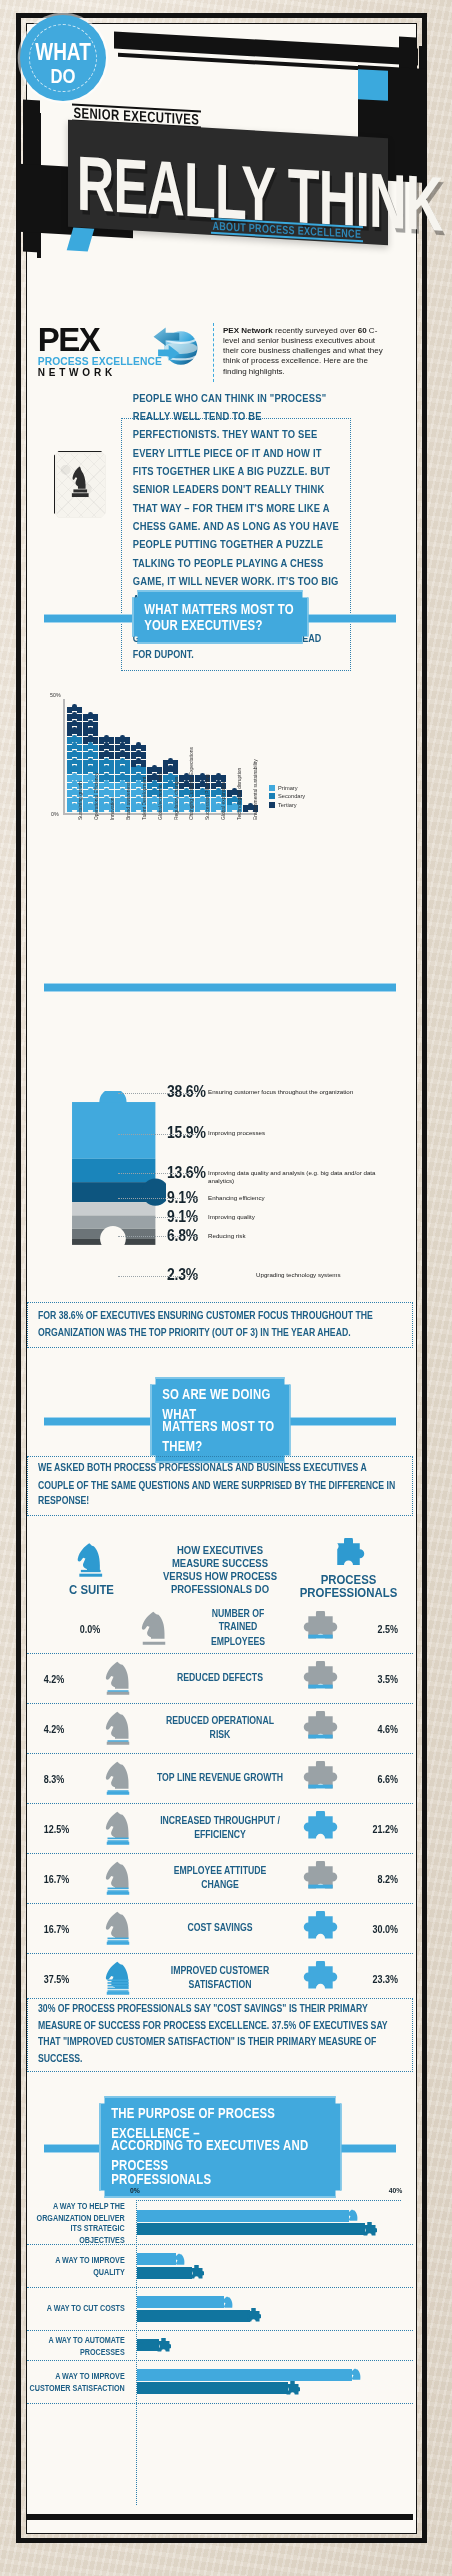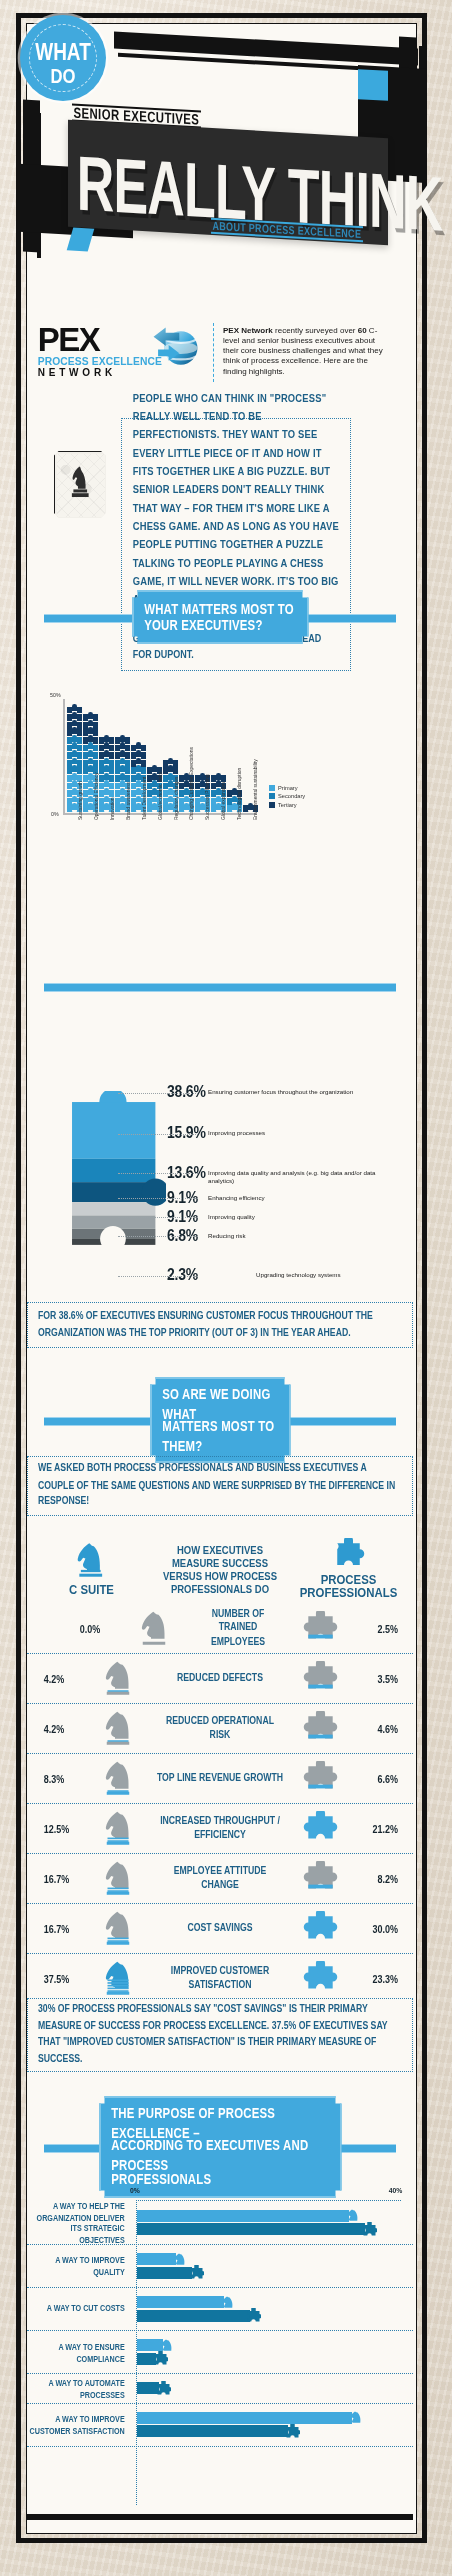--- a/index.html
+++ b/index.html
@@ -1003,37 +1003,20 @@
               </div>
               <div class="bar prof">
                 <div class="body" style="width: 113px;"></div>
                 <div class="cap" style="left: 109px;"><svg width="15" height="15" viewBox="0 0 20 20">
                     <path d="M7 1 a3 3 0 0 1 6 0 v3 h5 v4 a3 3 0 0 1 0 6 v4 h-5 a3 3 0 0 0 -6 0 H2 v-4 a3 3 0 0 0 0 -6 V4 h5 z" fill="#11759f"></path>
                   </svg></div>
               </div>
             </div>
           </div>
           <div class="brow">
-            <div class="lbl"><span>A WAY TO ENSURE COMPLIANCE</span></div>
-            <div class="bars">
-              <div class="bar exec">
-                <div class="body" style="width: 26px;"></div>
-                <div class="cap" style="left: 23px;"><svg width="15" height="15" viewBox="0 0 20 20">
-                    <path d="M8 2 C5 4 2 7 1 11 c0 2 1 2 2 1 l1-2 2 1 -2 4 c0 2 1 2 2 2 h9 c1-7-1-11-4-14 C9 3 10 3 8 2 Z" fill="#41a9dd"></path>
-                  </svg></div>
-              </div>
-              <div class="bar prof">
-                <div class="body" style="width: 19px;"></div>
-                <div class="cap" style="left: 16px;"><svg width="15" height="15" viewBox="0 0 20 20">
-                    <path d="M7 1 a3 3 0 0 1 6 0 v3 h5 v4 a3 3 0 0 1 0 6 v4 h-5 a3 3 0 0 0 -6 0 H2 v-4 a3 3 0 0 0 0 -6 V4 h5 z" fill="#11759f"></path>
-                  </svg></div>
-              </div>
-            </div>
-          </div>
-          <div class="brow">
             <div class="lbl"><span>A WAY TO AUTOMATE PROCESSES</span></div>
             <div class="bars">
               <div class="bar prof">
                 <div class="body" style="width: 22.5px;"></div>
                 <div class="cap" style="left: 19.5px;"><svg width="15" height="15" viewBox="0 0 20 20">
                     <path d="M7 1 a3 3 0 0 1 6 0 v3 h5 v4 a3 3 0 0 1 0 6 v4 h-5 a3 3 0 0 0 -6 0 H2 v-4 a3 3 0 0 0 0 -6 V4 h5 z" fill="#11759f"></path>
                   </svg></div>
               </div>
             </div>
           </div>

